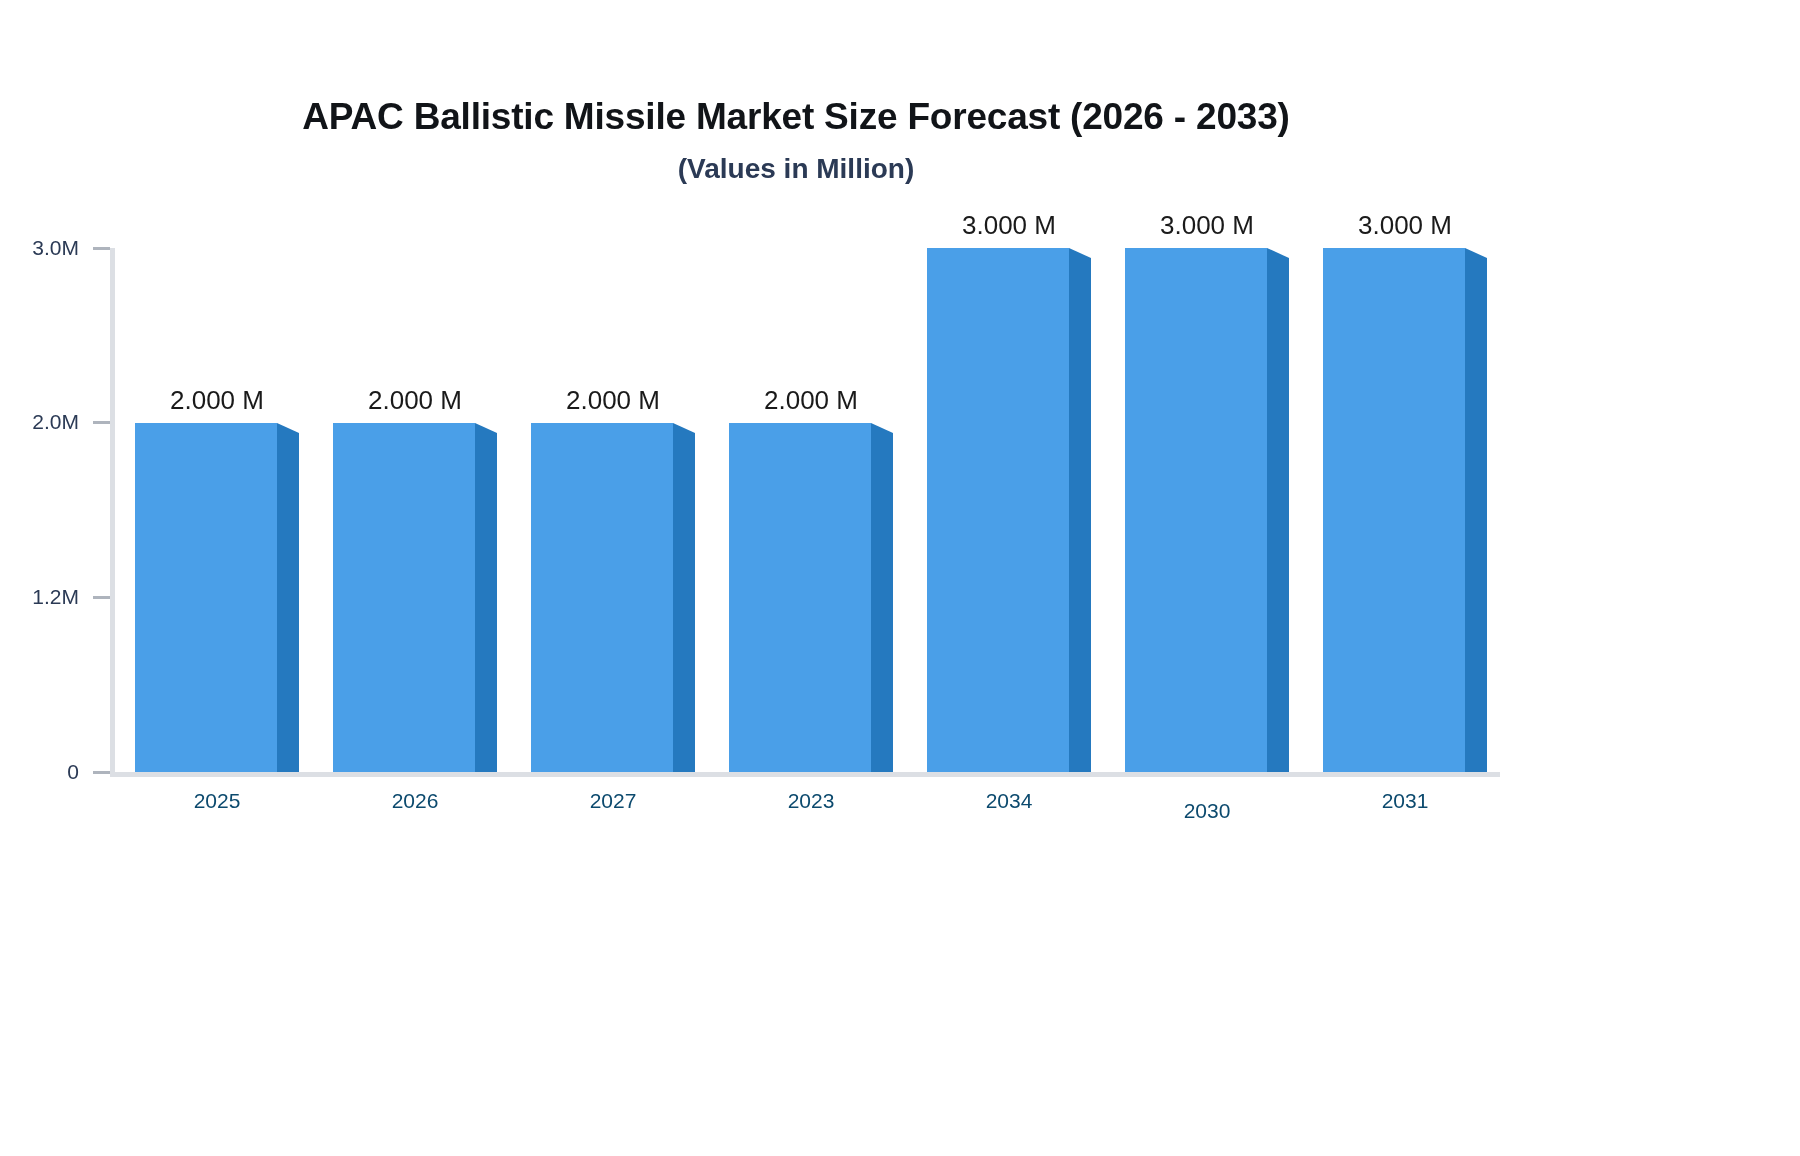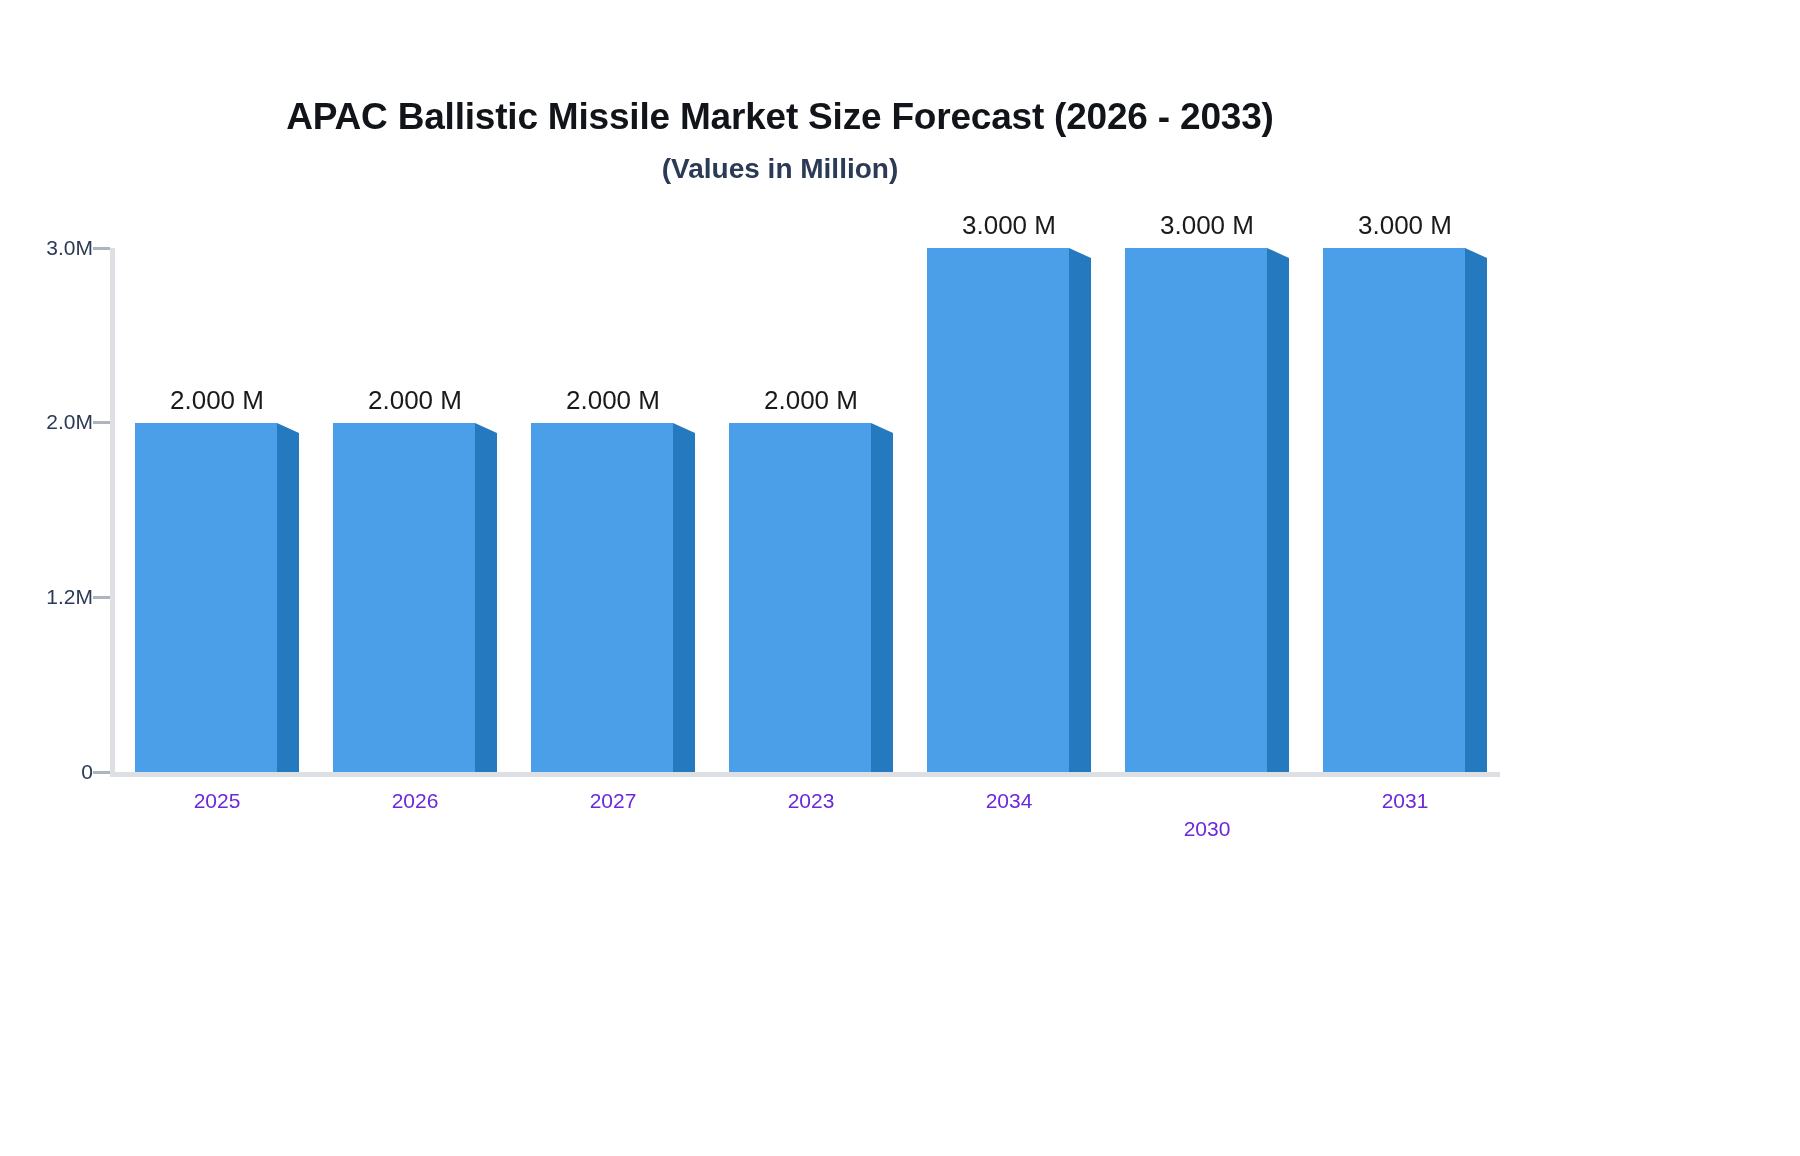--- a/index.html
+++ b/index.html
@@ -18,21 +18,21 @@
   #chart-root {
     position: absolute;
     left: 0; top: 0;
     width: 1800px;
     height: 1156px;
   }
 
   
   .title-block {
     position: absolute;
-    left: 0;
+    left: 16px;
     top: 96px;
     width: 1560px;
     text-align: center;
   }
   .chart-title {
     font-size: 37px;
     font-weight: bold;
     color: #111418;
     letter-spacing: -0.2px;
     line-height: 1.15;
@@ -71,20 +71,21 @@
     background: #dcdfe4;
   }
 
   
   .ytick {
     position: absolute;
     right: 1700px;
     display: flex;
     align-items: center;
     justify-content: space-between;
+    gap: 14px;
     transform: translateY(-50%);
   }
   .ytick-label {
     font-size: 21px;
     color: #2b3a55;
     white-space: nowrap;
   }
   .ytick-dash {
     display: inline-block;
     width: 17px;
@@ -135,21 +136,21 @@
     text-align: center;
     font-size: 26px;
     color: #1a1a1a;
   }
 
   
   .xtick-label {
     position: absolute;
     text-align: center;
     font-size: 21px;
-    color: #6d28d9;
+    color: #0c4a6e;
     width: 164px;
   }
 
   
   .cagr-badge {
     position: absolute;
     left: 686px;
     top: 226px;
     padding: 13px 28px 15px 28px;
     background: #3d9ae8;
@@ -274,19 +275,19 @@
 
     </div>
   </div>
 
   <div>
     <div class="xtick-label" style="left:135px; top:789px;">2025</div>
     <div class="xtick-label" style="left:333px; top:789px;">2026</div>
     <div class="xtick-label" style="left:531px; top:789px;">2027</div>
     <div class="xtick-label" style="left:729px; top:789px;">2023</div>
     <div class="xtick-label" style="left:927px; top:789px;">2034</div>
-    <div class="xtick-label" style="left:1125px; top:817px;">2030</div>
+    <div class="xtick-label" style="left:1125px; top:799px;">2030</div>
     <div class="xtick-label" style="left:1323px; top:789px;">2031</div>
   </div>
 
 
 
 </div>
 
 </body></html>

